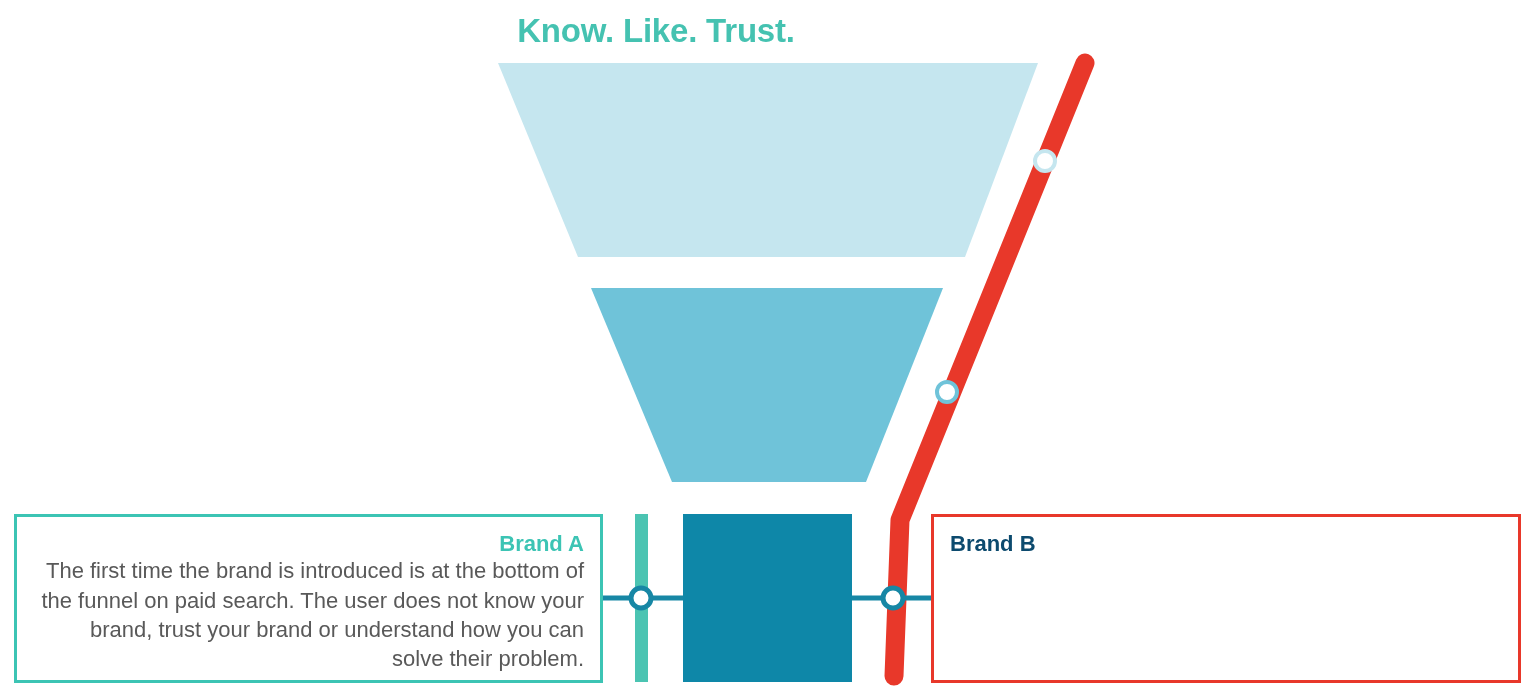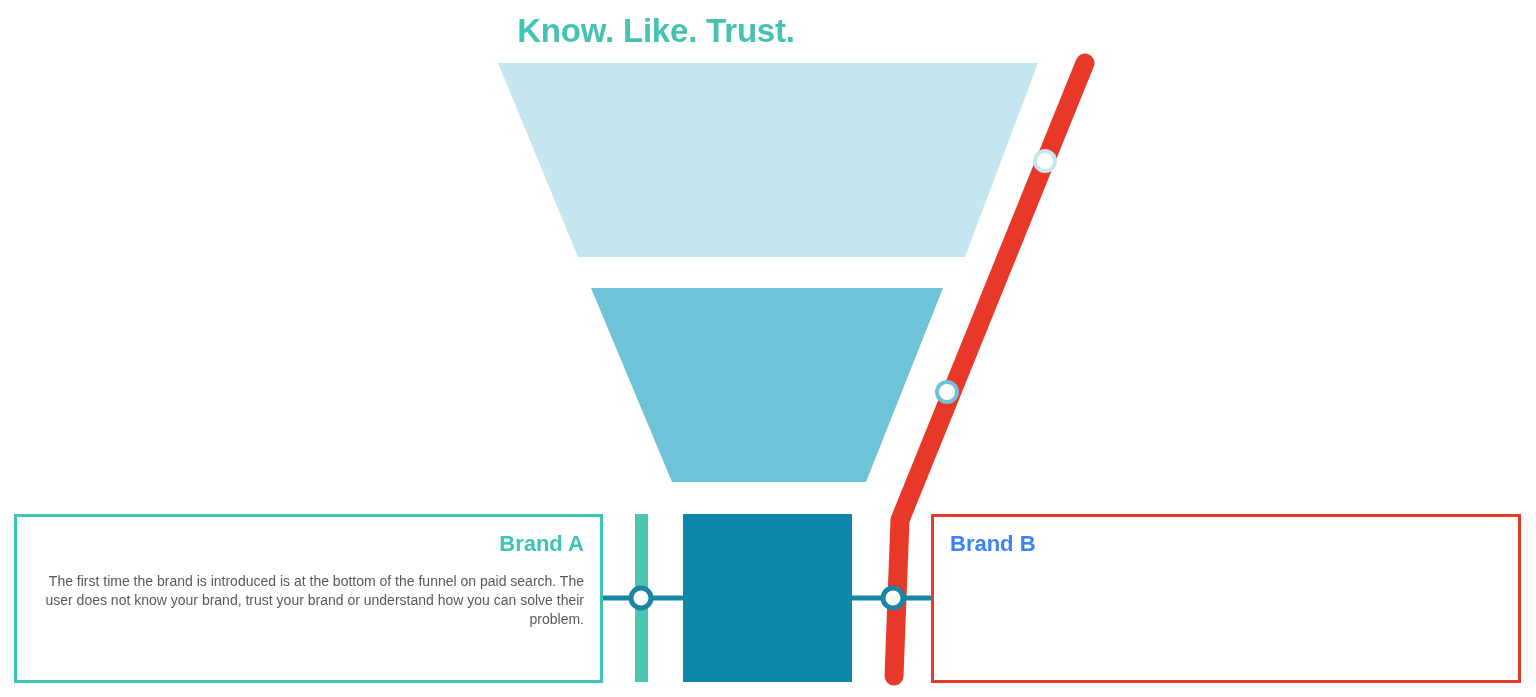--- a/index.html
+++ b/index.html
@@ -64,26 +64,26 @@
     top: 514px;
     width: 590px;
     height: 169px;
     border-color: #e8382a;
     text-align: left;
   }
   .brand-title {
     font-size: 22px;
     font-weight: bold;
     line-height: 1.15;
-    margin-bottom: 16px;
+    margin-bottom: 0;
   }
   #brand-a-title { color: #3cc4b4; }
-  #brand-b-title { color: #3b82f6; }
+  #brand-b-title { color: #0c4a6e; }
   .brand-body {
-    font-size: 14px;
+    font-size: 22px;
     line-height: 1.33;
     color: #595959;
   }
 </style>
 </head>
 <body>
 
 <div id="stage">
 
   <div id="title">Know. Like. Trust.</div>

